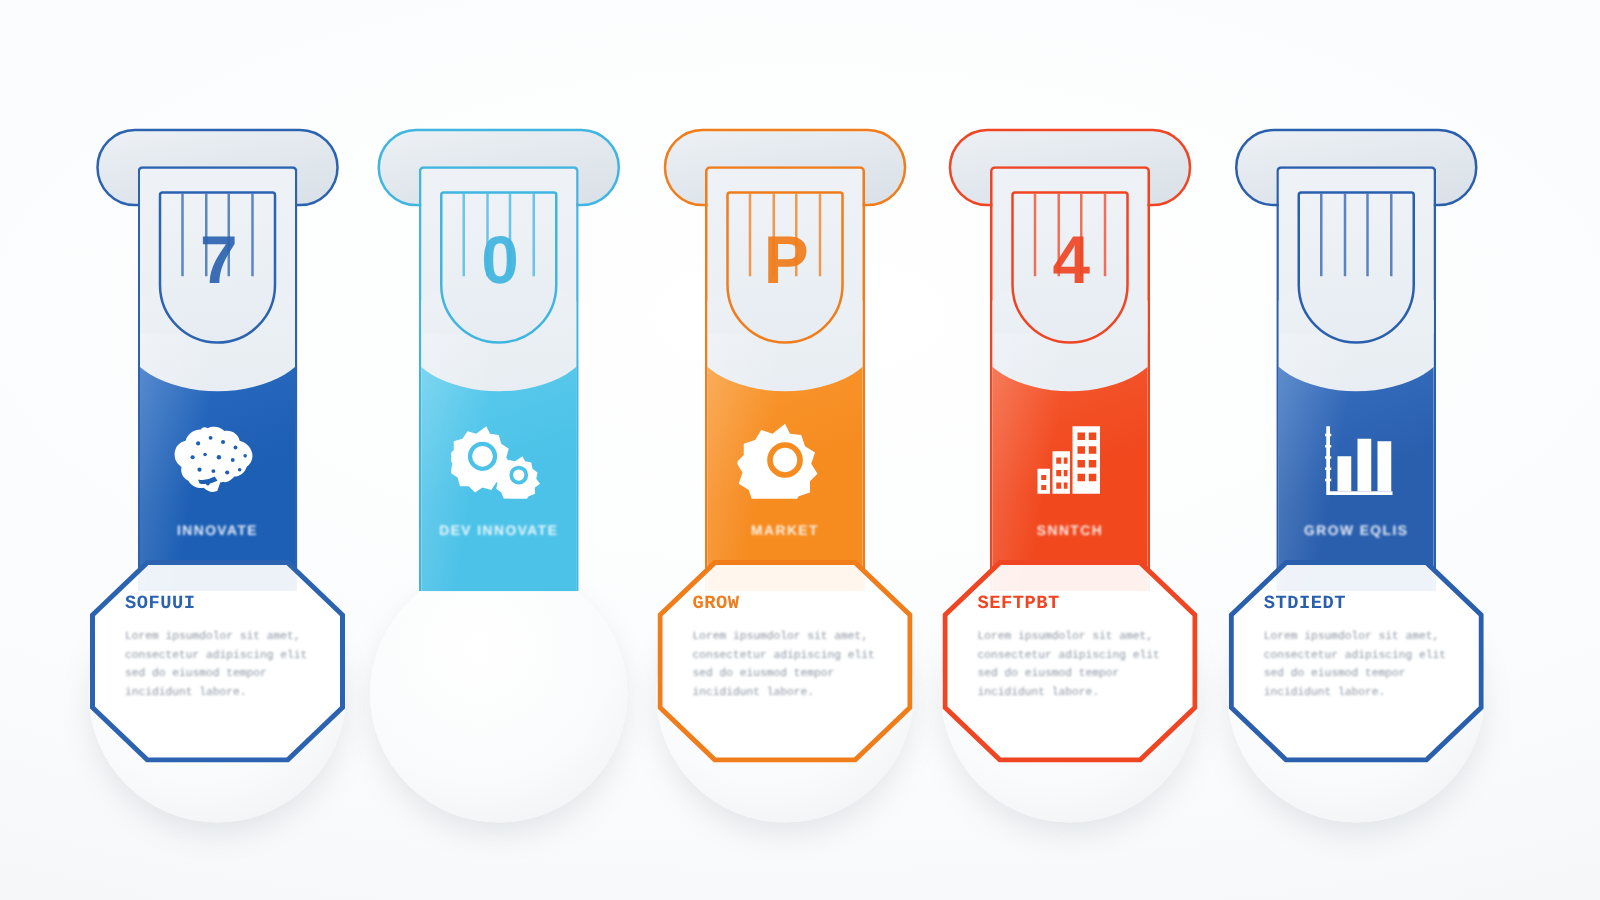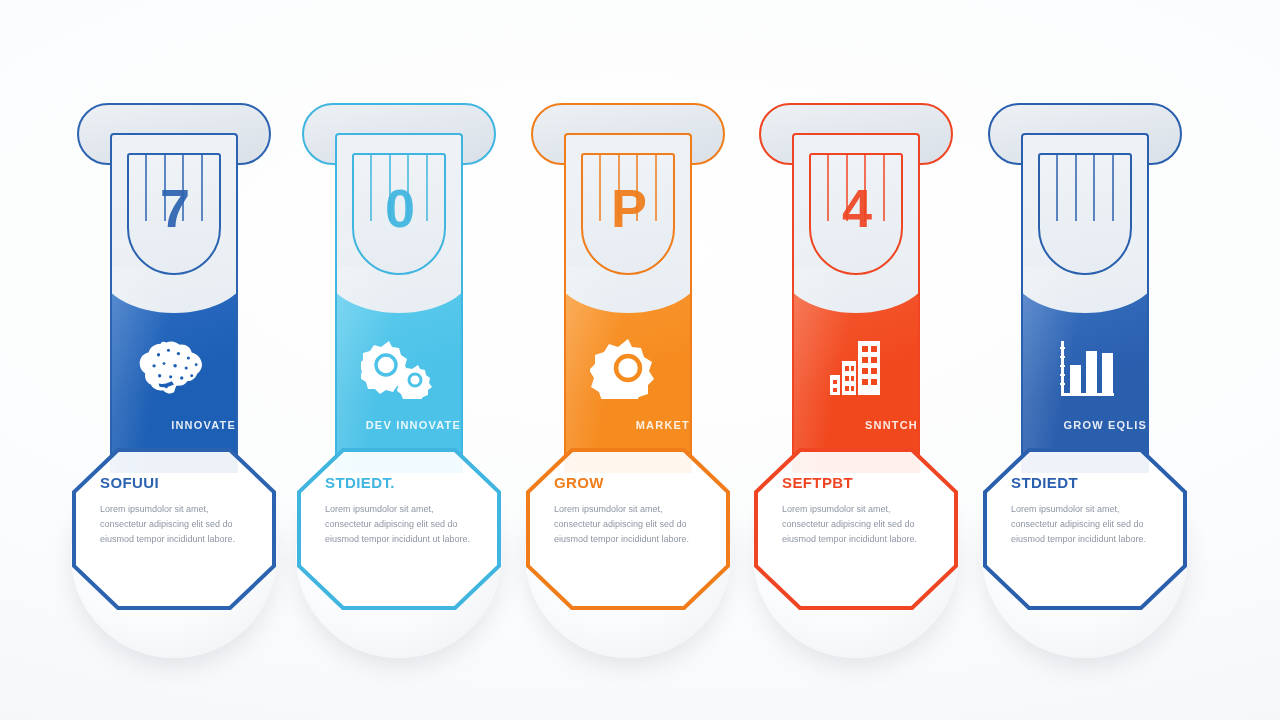--- a/index.html
+++ b/index.html
@@ -143,21 +143,21 @@
     width: 76px;
     height: 62px;
     z-index: 2;
   }
   .icon svg { width: 100%; height: 100%; display: block; }
 
   .fill-label {
     position: absolute;
     left: 0; right: 0;
     bottom: 42px;
-    text-align: right;
+    text-align: center;
     font-size: 11px;
     font-weight: 700;
     letter-spacing: 1.2px;
     color: #ffffff;
     opacity: .88;
     filter: blur(0.7px);
     z-index: 2;
   }
 
   
@@ -172,20 +172,21 @@
   }
   .octa svg {
     position: absolute;
     inset: 0;
     width: 100%; height: 100%;
   }
   .octa-body {
     position: absolute;
     left: 28px; right: 36px;
     top: 26px;
+    font-family: Liberation Mono, monospace;
   }
   .octa-title {
     font-size: 15px;
     font-weight: 700;
     letter-spacing: .4px;
     color: var(--accent);
     filter: blur(0.55px);
     margin-bottom: 11px;
   }
   .octa-text {
@@ -285,29 +286,20 @@
         <div class="bars">
             <i></i>
             <i></i>
             <i></i>
             <i></i>
           </div>
         <div class="num">0</div>
       </div>
     </div>
 
-    <div class="octa">
-      <svg viewBox="0 0 204 162" preserveAspectRatio="none">
-        <polygon points="46,2 158,2 202,44 202,118 158,160 46,160 2,118 2,44" fill="#ffffff" fill-opacity="0.92" stroke-width="4" stroke="#3fb5e0"></polygon>
-      </svg>
-      <div class="octa-body">
-        <div class="octa-title">STDIEDT.</div>
-        <div class="octa-text">Lorem ipsumdolor sit amet, consectetur adipiscing elit sed do eiusmod tempor incididunt ut labore.</div>
-      </div>
-    </div>
 
   </div>
     <div class="col" style="--accent: #f07c1a; --fill: linear-gradient(160deg, #f99a33 0%, #f68b1f 55%, #f68b1f 100%); left: 513px;">
 
     <div class="disc"></div>
 
     <div class="cap"></div>
 
     <div class="tube">
       <div class="fill">

